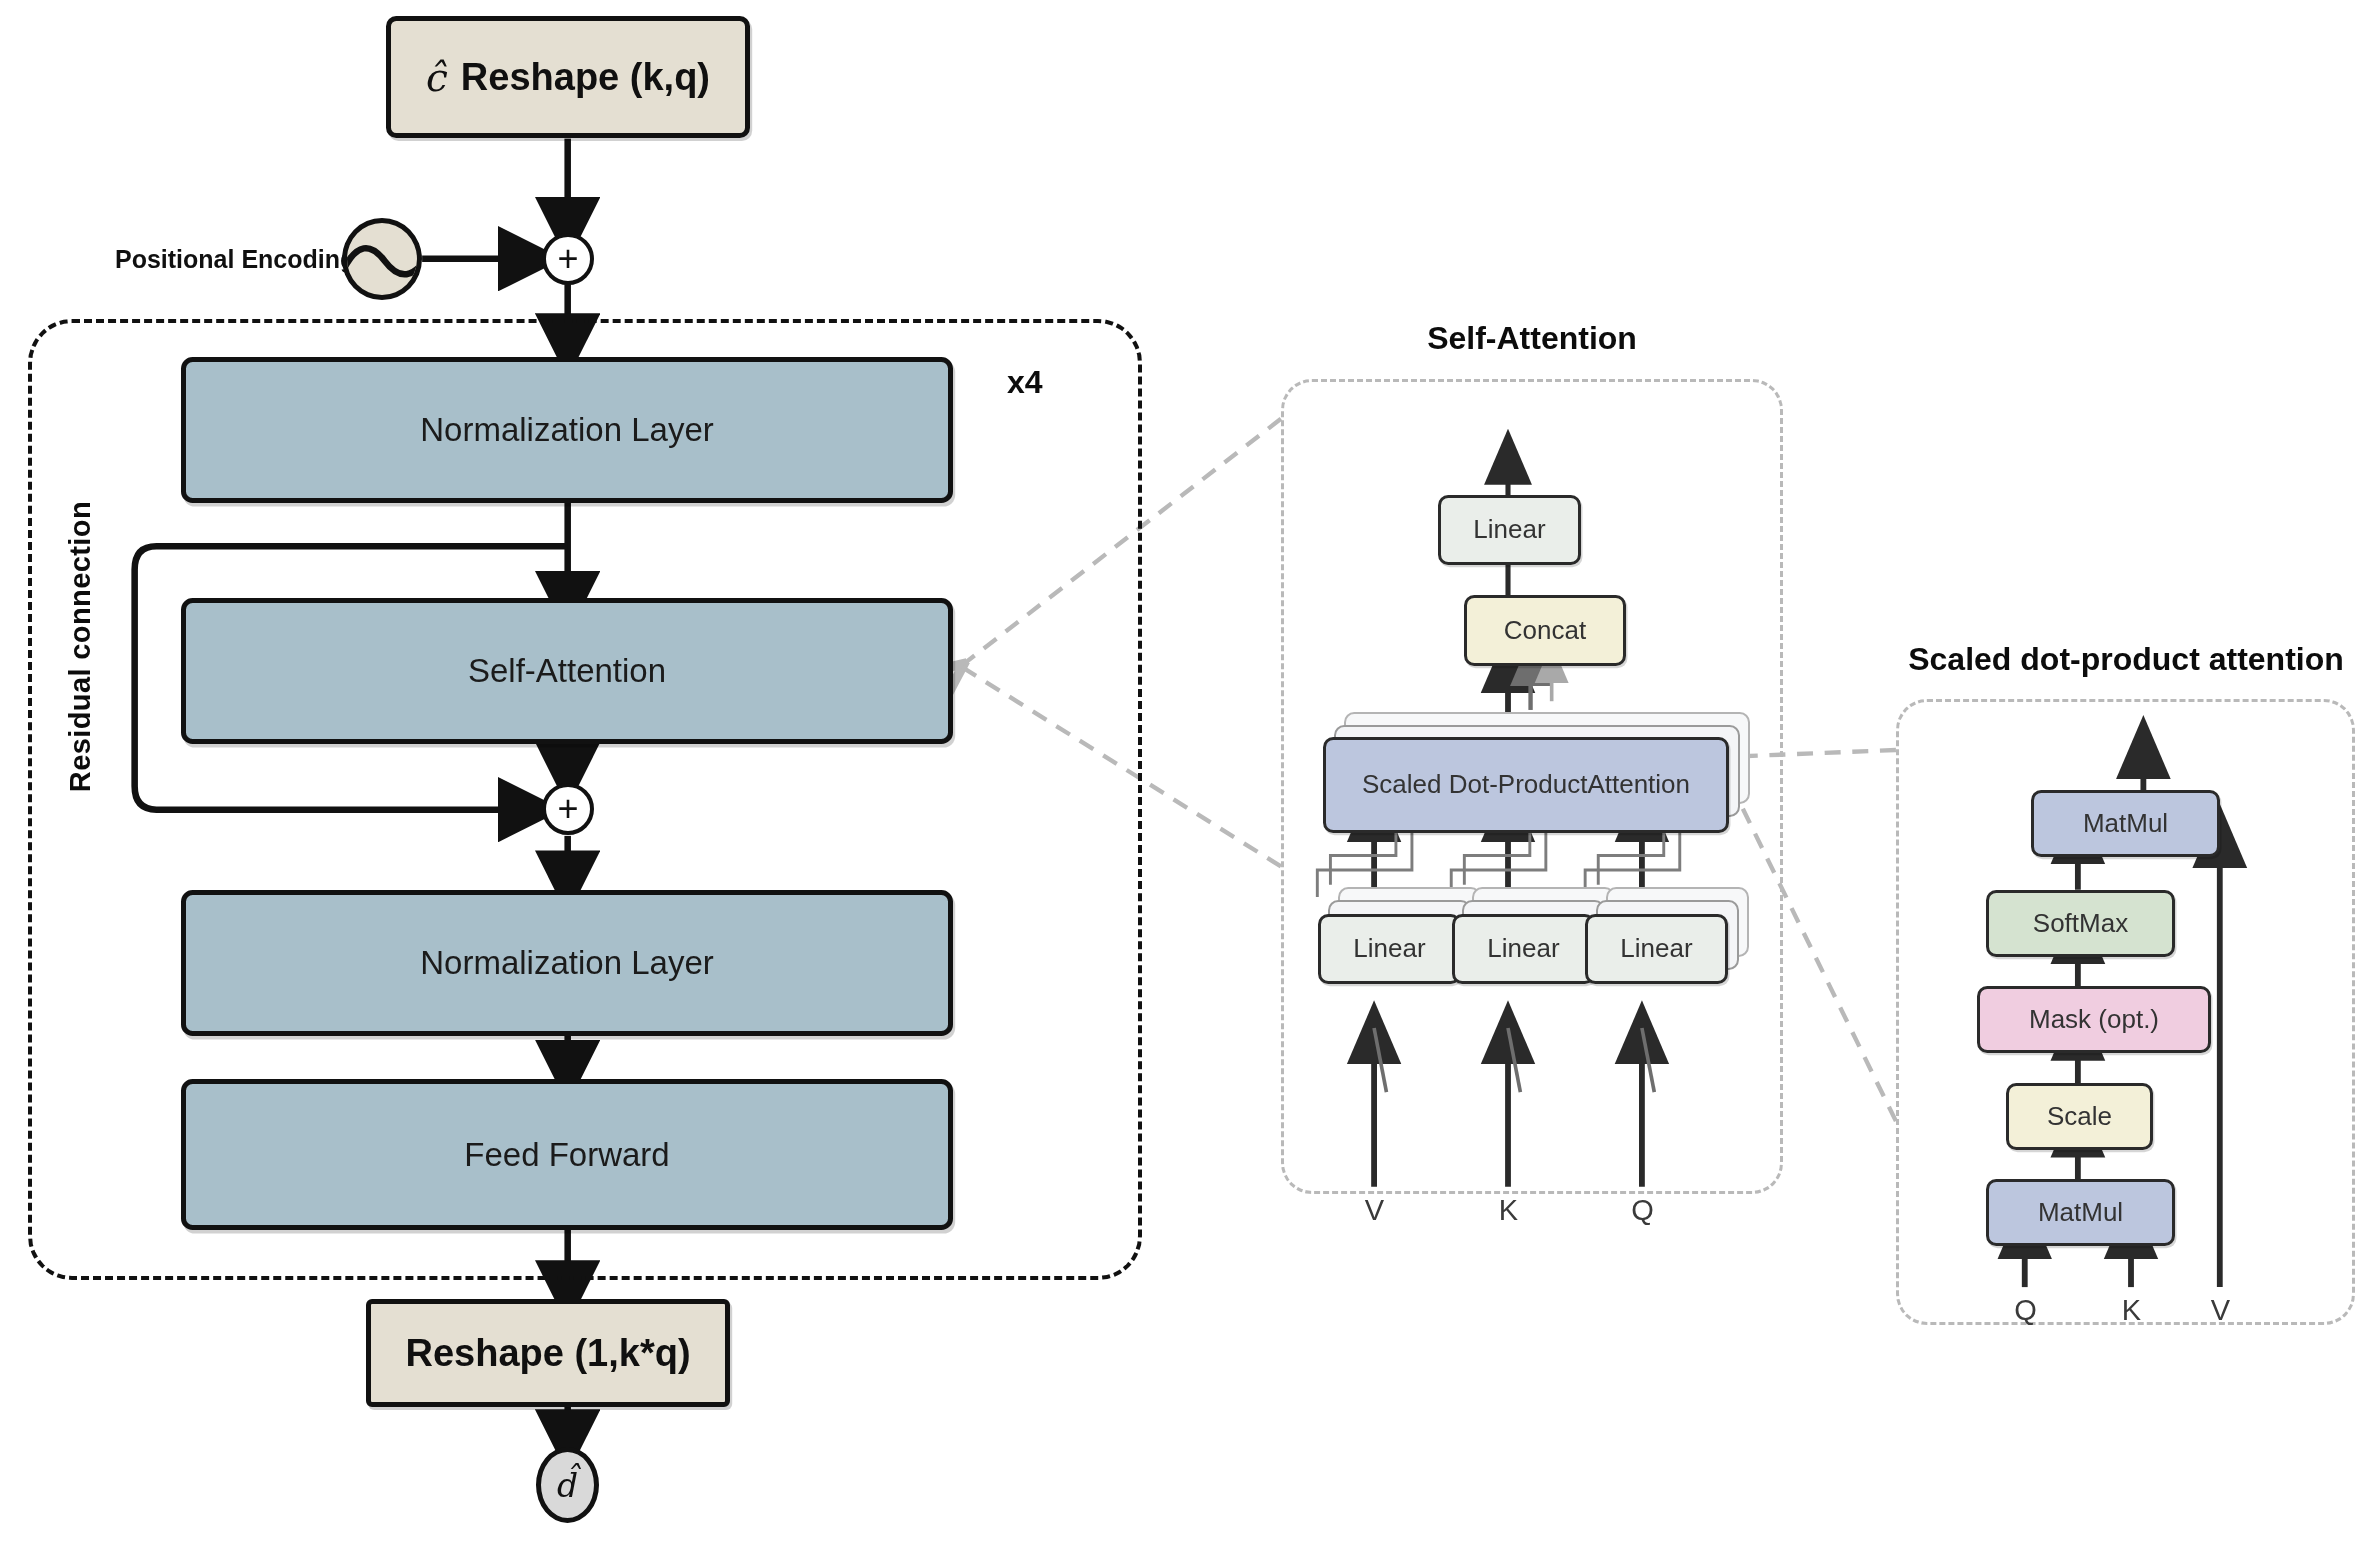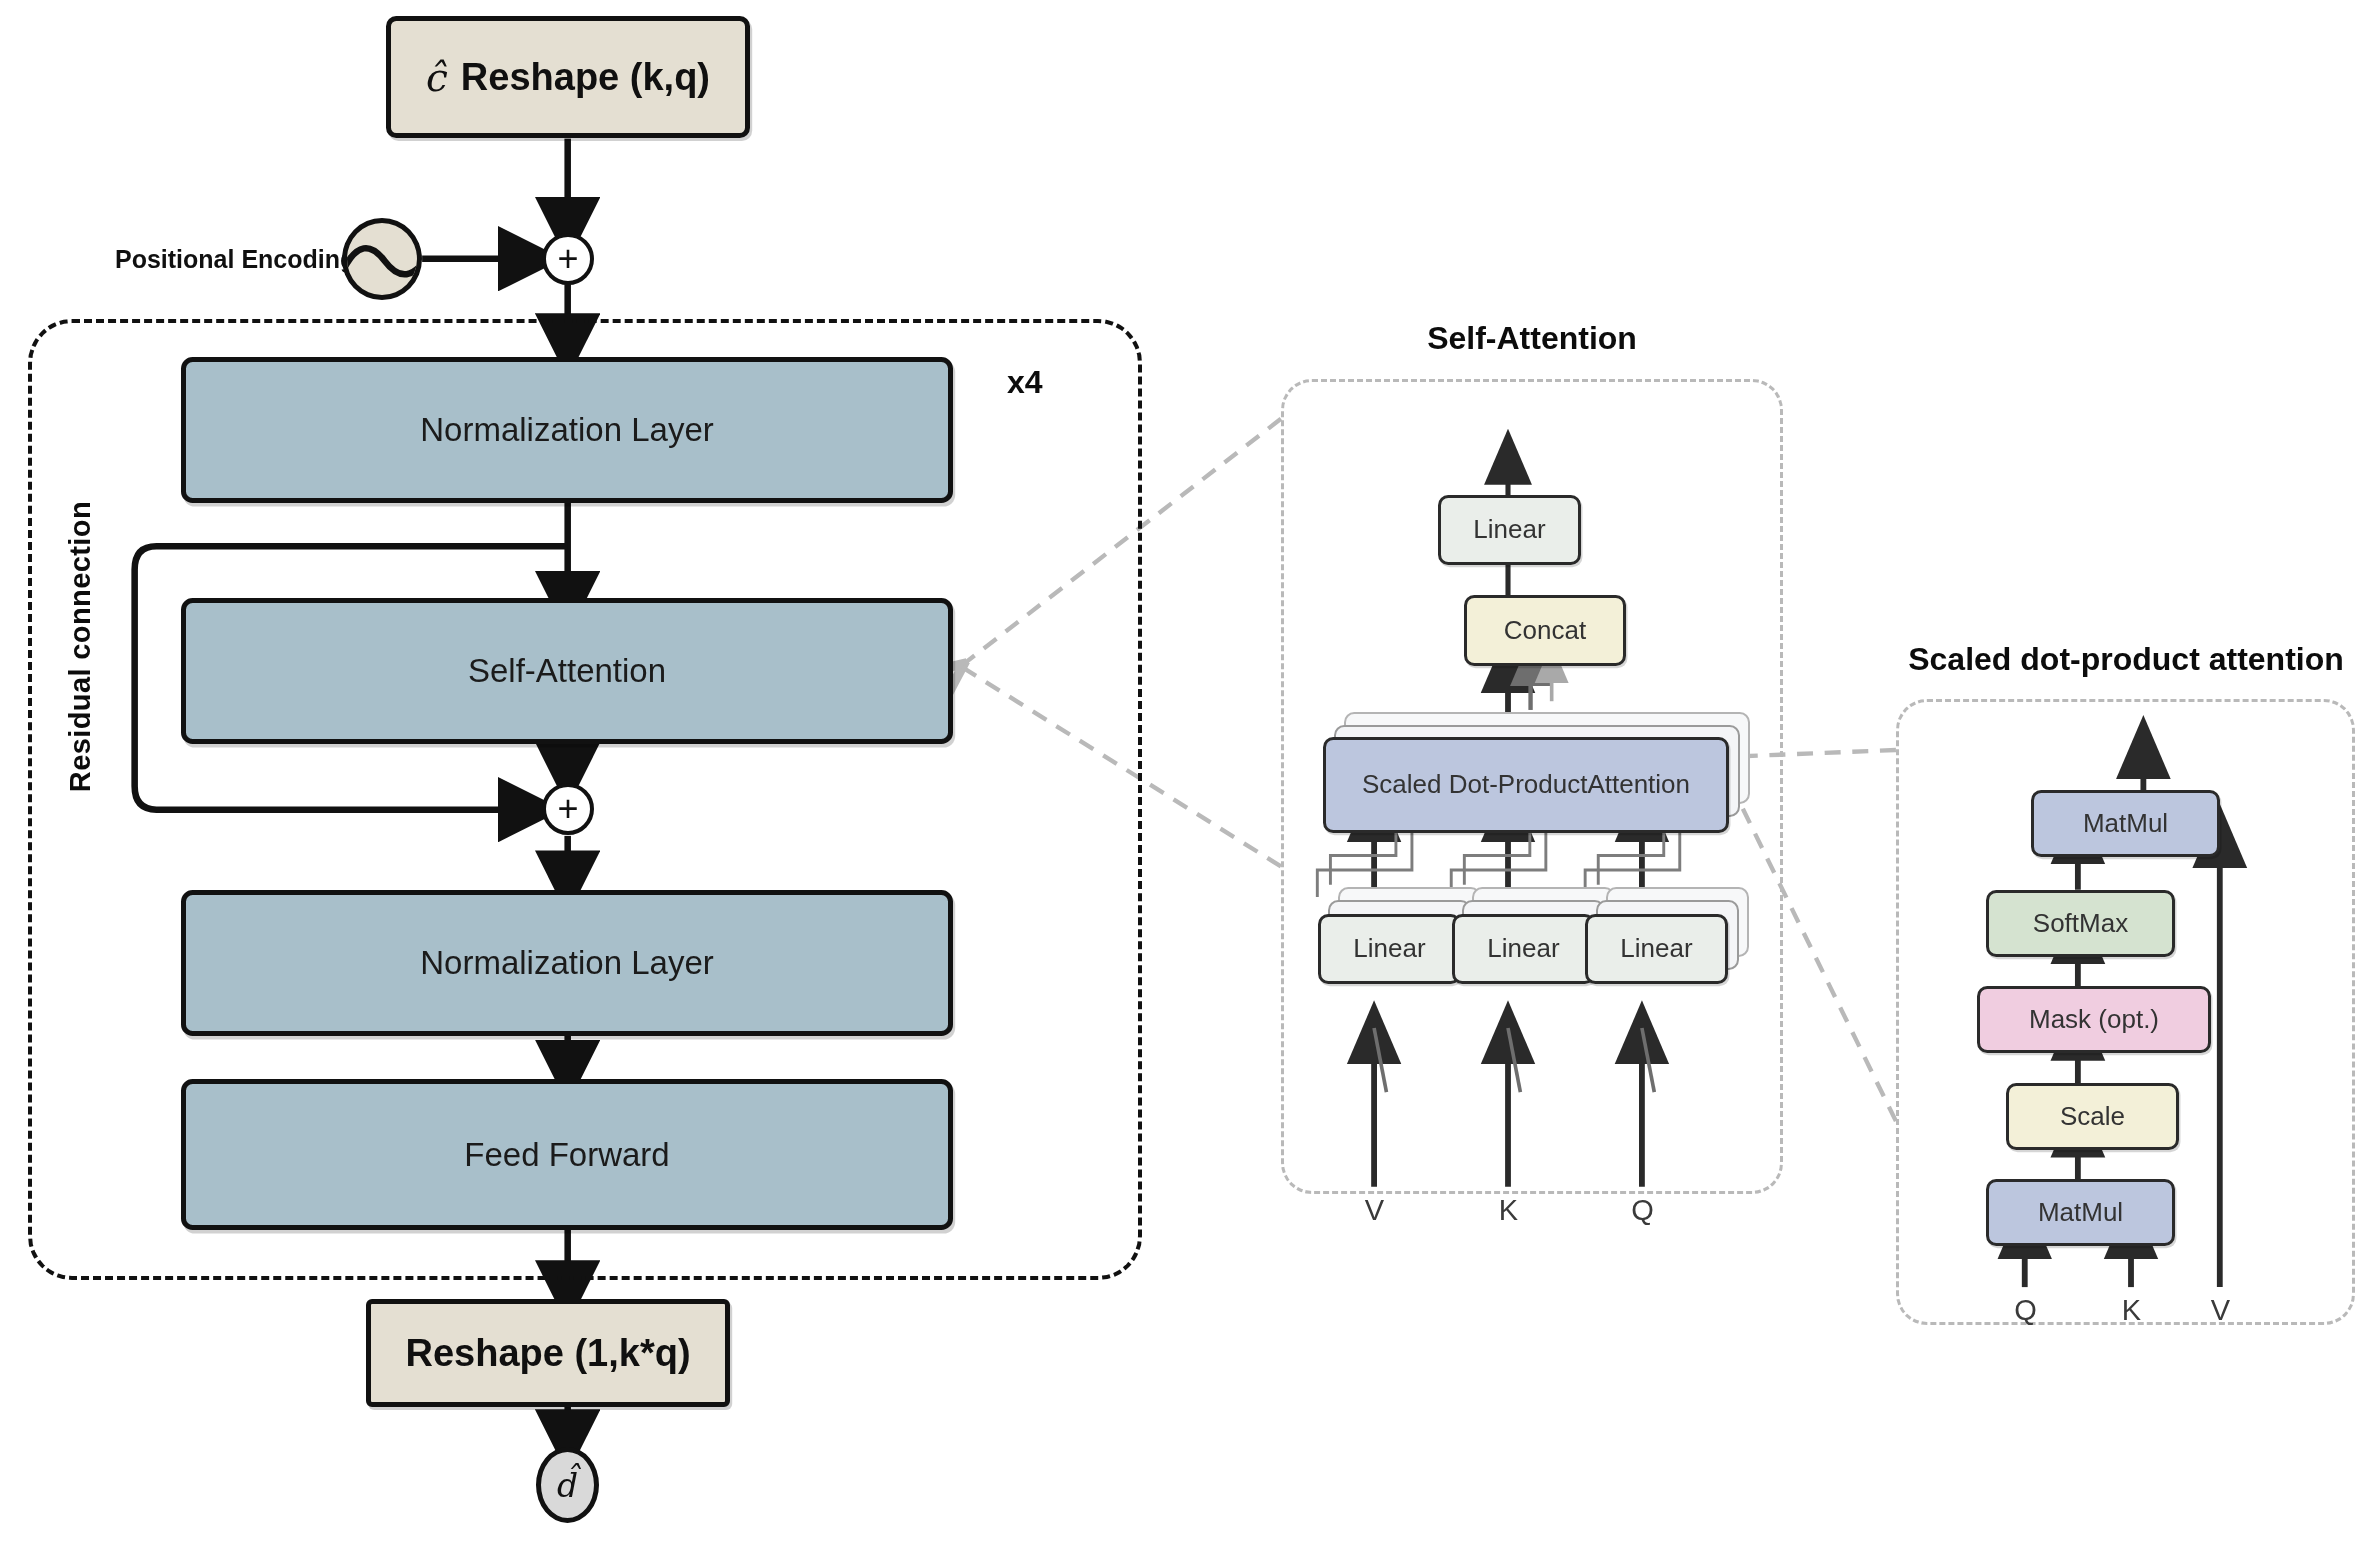--- a/index.html
+++ b/index.html
@@ -275,21 +275,21 @@
   </div>
 
   <div class="mini green" style="left:1986px;top:890px;width:189px;height:67px;text-align:center;">
     <span>SoftMax</span>
   </div>
 
   <div class="mini pink" style="left:1977px;top:986px;width:234px;height:67px;align-items:center;">
     <span>Mask (opt.)</span>
   </div>
 
-  <div class="mini yellow" style="left:2006px;top:1083px;width:173px;height:67px;">
+  <div class="mini yellow" style="left:2006px;top:1083px;width:147px;height:67px;">
     <span>Scale</span>
   </div>
 
   <div class="mini lav" style="left:1986px;top:1179px;width:189px;height:67px;">
     <span>MatMul</span>
   </div>
 
   <div class="qkv" style="left:1989px;top:1294px;width:73px;">Q</div>
   <div class="qkv" style="left:2095px;top:1294px;width:73px;">K</div>
   <div class="qkv" style="left:2184px;top:1294px;width:73px;">V</div>

